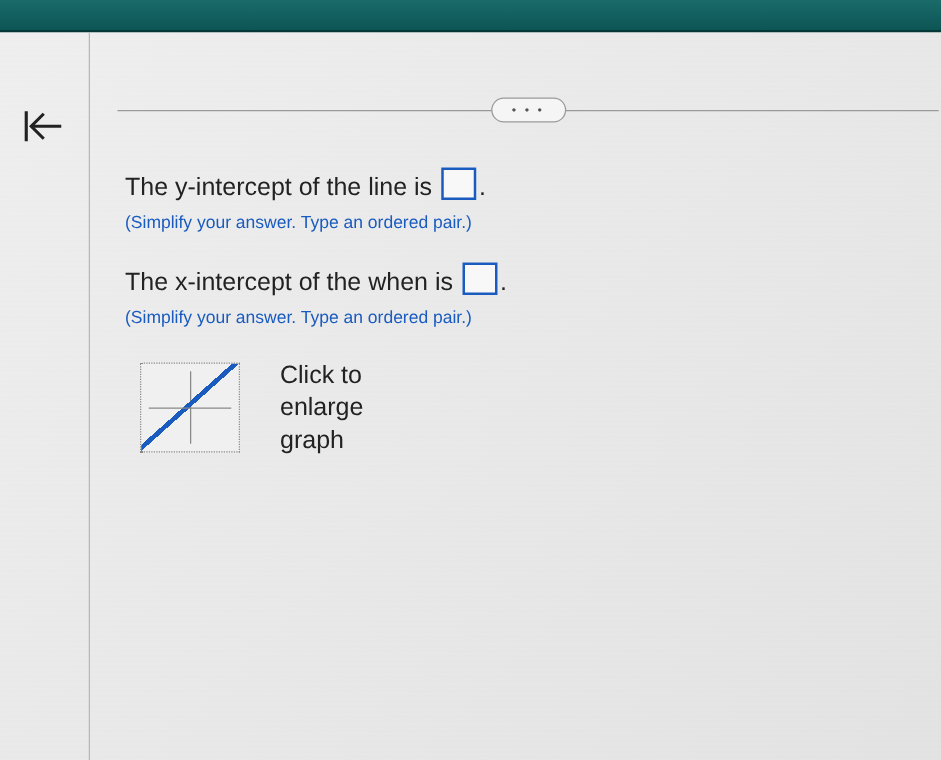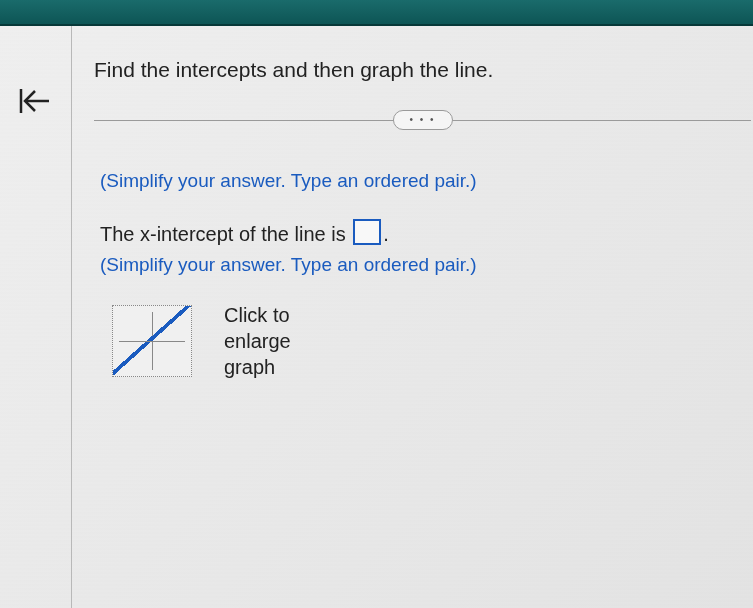--- a/index.html
+++ b/index.html
@@ -66,21 +66,21 @@
     border: 1px solid #9a9a9a;
     border-radius: 12px;
     padding: 0 16px;
     height: 20px;
     display: flex; align-items: center; justify-content: center;
     font-size: 10px; letter-spacing: 2px; color: #555;
     cursor: pointer;
   }
   .answer-block { margin: 0 0 22px 6px; font-size: 20px; line-height: 1.6; max-width: 660px; }
   .answer-line { color: #222; }
-  .hint { color: #1a5bbf; font-size: 19px; }
+  .hint { color: #1a5bbf; font-size: 14px; }
   .input-box {
     display: inline-block;
     width: 28px; height: 26px;
     border: 2px solid #1a5bbf;
     vertical-align: -4px;
     margin: 0 2px;
     background: #f8f8f8;
     font-size:16px; text-align:center; line-height:22px;
   }
   .instr { margin: 6px 0 18px 6px; font-size: 20px; line-height: 1.5; max-width: 660px; }
@@ -116,34 +116,36 @@
       <svg width="34" height="30" viewBox="0 0 34 30">
         <line x1="6" y1="15" x2="30" y2="15" stroke="#222" stroke-width="2.5"></line>
         <polyline points="16,5 6,15 16,25" fill="none" stroke="#222" stroke-width="2.5"></polyline>
         <line x1="2" y1="3" x2="2" y2="27" stroke="#222" stroke-width="2.5"></line>
       </svg>
     </span>
   </div>
 
   <div class="content">
 
-    <div class="prompt">Find the intercepts and then graph the line.</div>
 
     <div class="divider-row">
       <div class="divider-line"></div>
       <div class="ellipsis-pill">• • •</div>
     </div>
 
     <div class="answer-block">
+      <div class="answer-line">
+        <span>The y-intercept of the line is </span><span class="input-box"></span><span>.</span>
+      </div>
       <div class="hint">(Simplify your answer. Type an ordered pair.)</div>
     </div>
 
     <div class="answer-block">
       <div class="answer-line">
-        <span>The x-intercept of the line is </span><span class="input-box"></span><span>.</span>
+        <span>The x-intercept of the when is </span><span class="input-box"></span><span>.</span>
       </div>
       <div class="hint">(Simplify your answer. Type an ordered pair.)</div>
     </div>
 
 
     <div class="graph-row">
       <div class="graph-thumb">
         <div class="diag"></div>
       </div>
       <div class="graph-label" style="white-space:pre-line;">Click to

